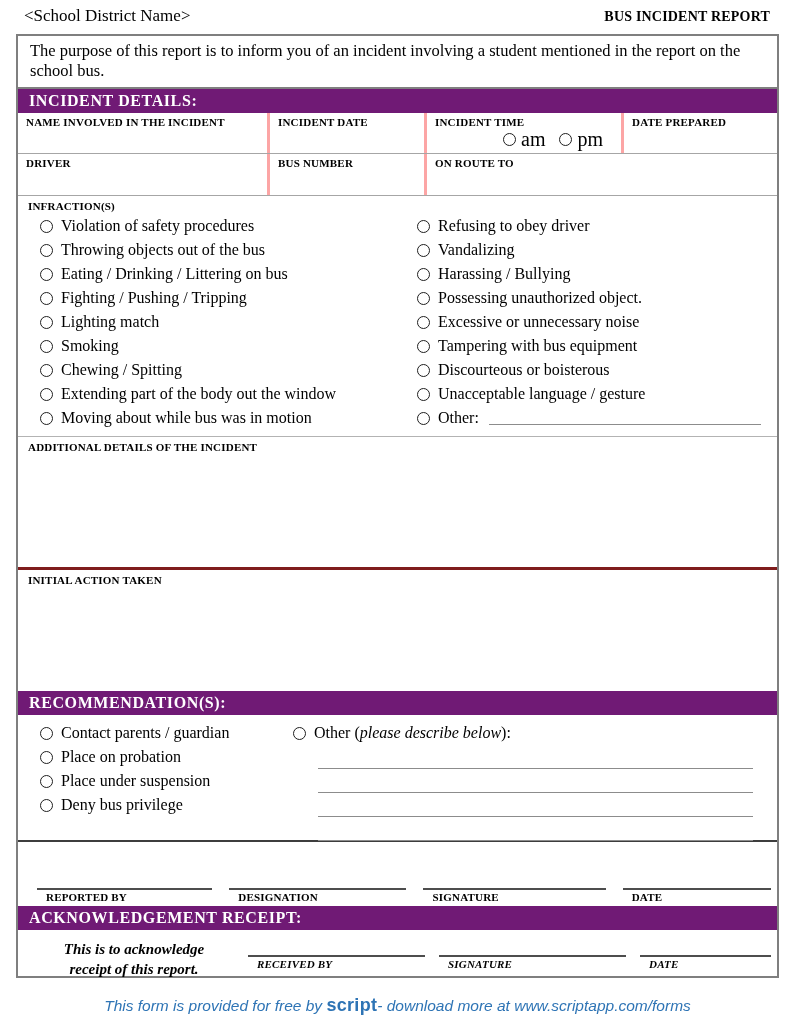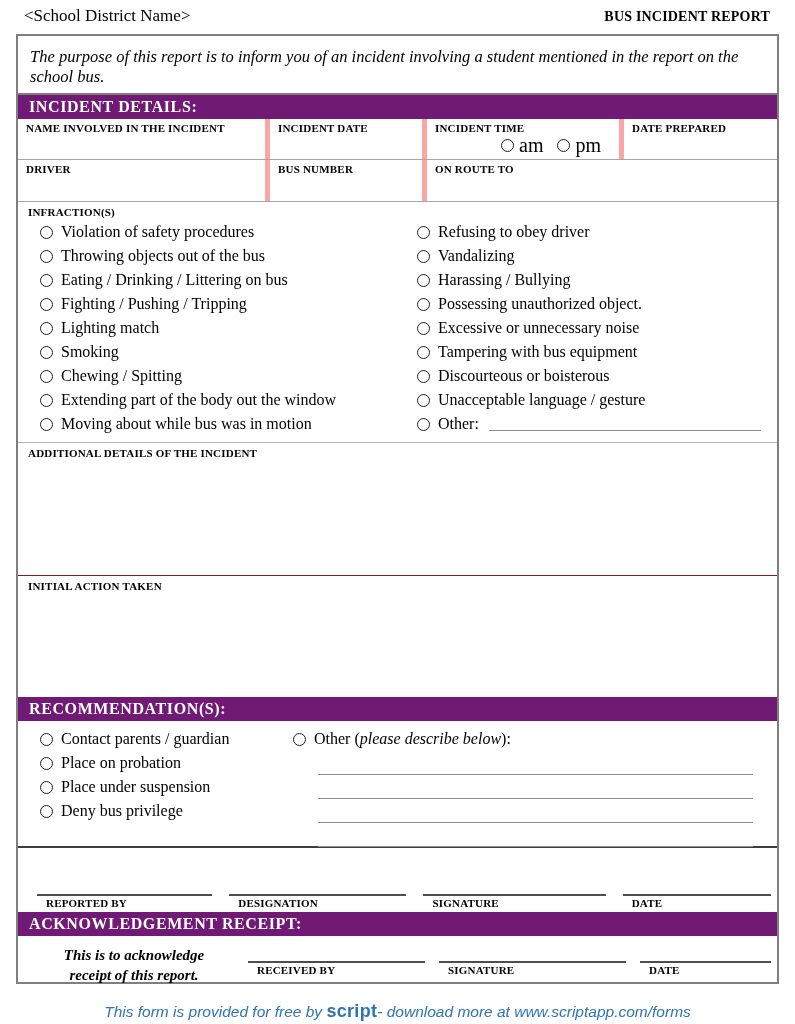--- a/index.html
+++ b/index.html
@@ -17,36 +17,36 @@
   .district { font-size:17px; }
   .report-title { font-size:14px; font-weight:bold; letter-spacing:0.2px; }
 
   .form-container {
     margin:4px 16px 0 16px;
     border:2px solid #7f7f7f;
     width:763px;
   }
 
   .purpose-box {
-    padding:11px 12px 6px 12px;
+    padding:5px 12px 6px 12px;
     border-bottom:2px solid #7f7f7f;
-    font-style:italic; font-size:16.5px; line-height:20px;
+    font-size:16.5px; line-height:20px;
     min-height:42px;
   }
 
   .section-bar {
     background:#701a75; color:#fff;
     font-weight:bold; font-size:16px; letter-spacing:0.6px;
     line-height:24px; height:24px; padding-left:11px;
   }
 
   .fields-row { display:flex; }
   .fields-row.r1 { height:41px; border-bottom:1px solid #a6a6a6; }
   .fields-row.r2 { height:42px; border-bottom:1px solid #a6a6a6; }
-  .fcell { padding:3px 8px; border-right:5px solid #fca5a5; }
+  .fcell { padding:3px 8px; border-right:3px solid #fca5a5; }
   .fcell:last-child { border-right:none; }
   .flabel { font-weight:bold; font-size:11px; letter-spacing:0.2px; }
   .c1 { width:252px; } .c2 { width:157px; } .c3 { width:197px; } .c4 { width:157px; flex:1; }
   .c34 { width:354px; flex:1; }
   .time-cell { display:flex; flex-direction:column; justify-content:space-between; }
   .ampm { display:flex; justify-content:flex-end; align-items:center; gap:14px; padding-right:10px; padding-bottom:1px; font-size:20px; }
   .ampm .opt { display:flex; align-items:center; gap:5px; }
 
   .radio {
     width:13px; height:13px; border:1.5px solid #1f1f1f; border-radius:50%;
@@ -55,21 +55,21 @@
 
   .infractions { padding:4px 10px 6px 10px; border-bottom:1px solid #b3b3b3; }
   .inf-label { font-weight:bold; font-size:11px; letter-spacing:0.2px; }
   .inf-cols { display:flex; margin-top:2px; }
   .inf-col-left { width:380px; padding-left:12px; }
   .inf-col-right { flex:1; padding-left:9px; }
   .radio-row { display:flex; align-items:center; gap:8px; height:24px; font-size:16px; }
   .blank-inline { flex:1; border-bottom:1px solid #8c8c8c; height:14px; margin-left:2px; margin-right:6px; }
 
   .bigarea { padding:4px 10px; }
-  .area-additional { height:133px; border-bottom:1px solid #7f1d1d; }
+  .area-additional { height:133px; border-bottom:3px solid #7f1d1d; }
   .area-initial { height:121px; }
 
   .rec-section { display:flex; padding:6px 10px 0 10px; height:127px; border-bottom:2px solid #3d3d3d; }
   .rec-left { width:265px; padding-left:12px; }
   .rec-right { flex:1; }
   .rec-other-row { display:flex; align-items:center; gap:8px; height:24px; font-size:16px; }
   .rec-other-row .it { font-style:italic; }
   .rec-line { height:24px; border-bottom:1px solid #8c8c8c; margin-left:25px; margin-right:14px; }
 
   .sig-gap { height:46px; }
@@ -77,21 +77,21 @@
   .sig-col { display:flex; flex-direction:column; }
   .s1 { width:176px; } .s2 { width:178px; } .s3 { width:183px; } .s4 { width:149px; }
   .sig-line { border-top:2.5px solid #4d4d4d; }
   .sig-label { font-weight:bold; font-size:11px; letter-spacing:0.2px; padding-left:9px; padding-top:1px; }
 
   .ack-section { display:flex; height:46px; }
   .ack-note {
     width:200px; margin-left:16px; padding-top:9px; text-align:center;
     font-weight:bold; font-style:italic; font-size:15px; line-height:20px;
   }
-  .ack-cols { flex:1; display:flex; align-items:flex-end; gap:14px; padding:0 6px 6px 14px; }
+  .ack-cols { flex:1; display:flex; align-items:flex-end; gap:14px; padding:0 6px 6px 14px;font-style:italic; }
   .a1 { width:177px; } .a2 { width:187px; } .a3 { width:130px; flex:1; }
 
   .footer { margin-top:17px; text-align:center; font-family:"Liberation Sans","DejaVu Sans",sans-serif; }
   .footer .ftxt { font-style:italic; font-size:15.5px; color:#2E74B5; }
   .footer .brand { font-weight:bold; font-size:18px; color:#2E74B5; font-style:normal; letter-spacing:0.3px; }
 </style>
 </head>
 <body>
 
 <div class="topbar">

